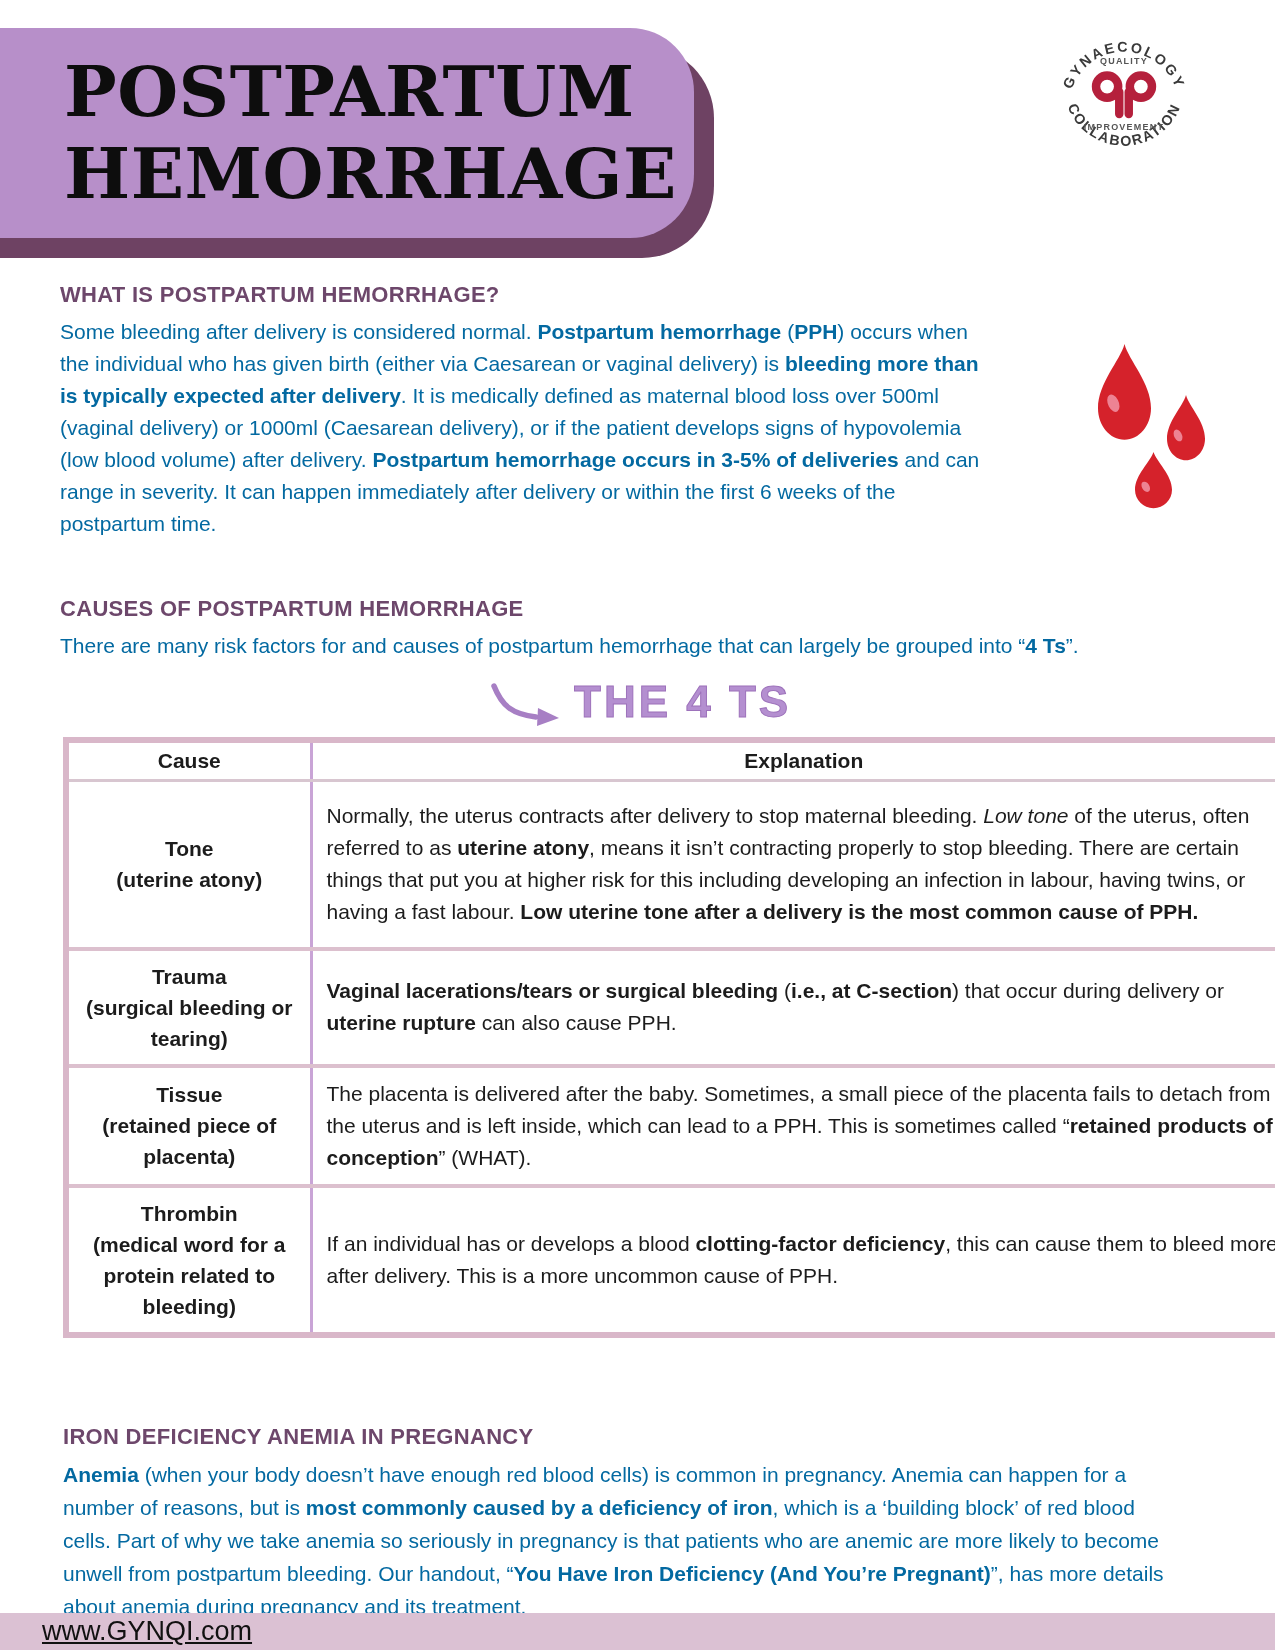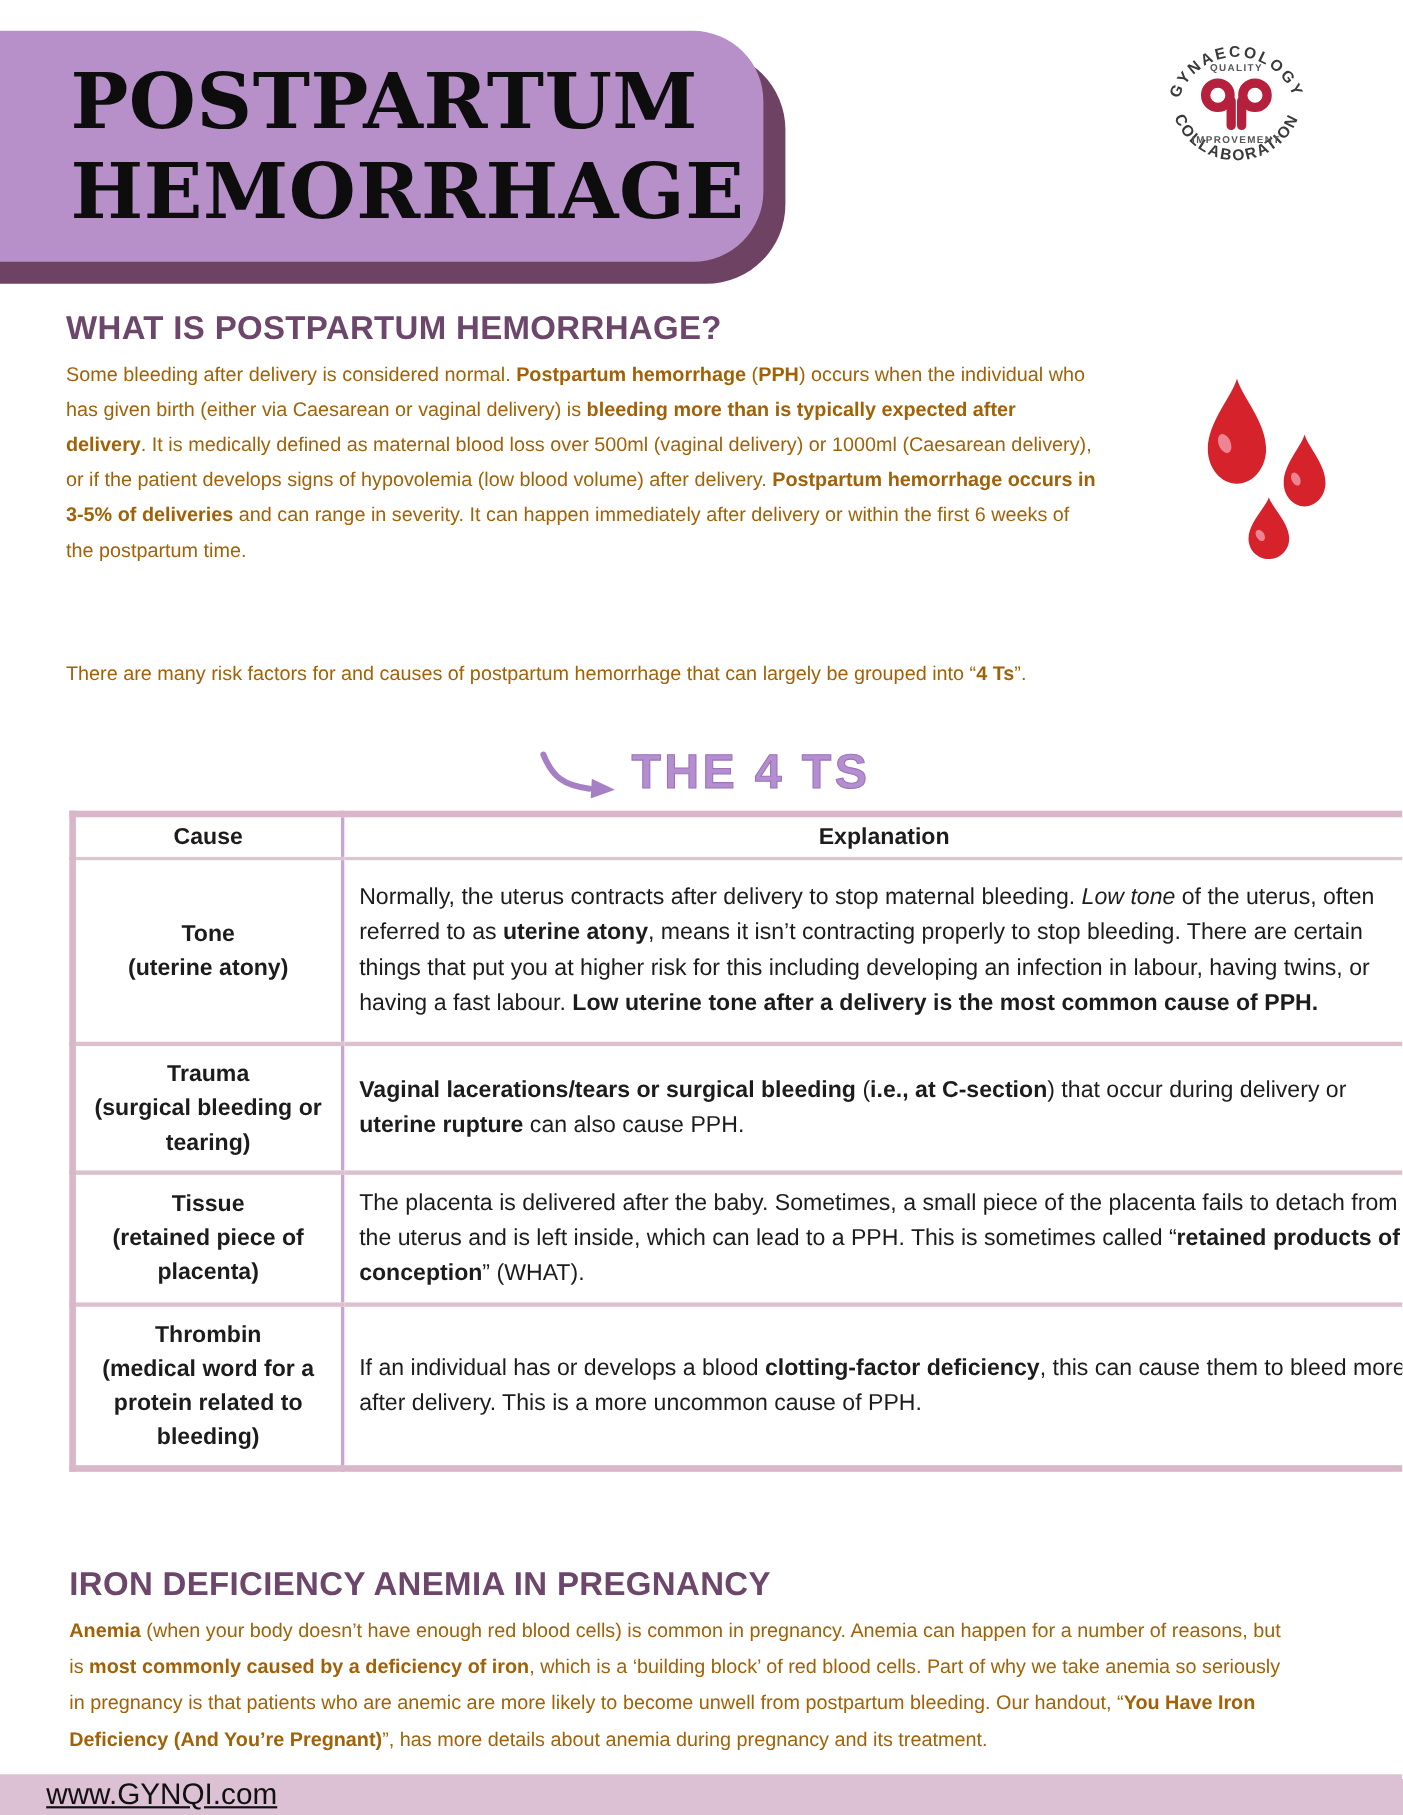--- a/index.html
+++ b/index.html
@@ -25,24 +25,24 @@
     white-space:nowrap;
   }
 
   
   .logo { position:absolute; left:1048px; top:18px; width:152px; height:152px; }
   .logo text { font-family:"Liberation Sans", sans-serif; }
 
   
   .sec { position:absolute; }
   .sec-h {
-    margin:0 0 8px 0; font-size:30px; font-weight:700; color:#6d476b;
+    margin:0 0 8px 0; font-size:22px; font-weight:700; color:#6d476b;
     letter-spacing:0.3px; font-family:"Liberation Sans", sans-serif;
   }
-  .body-text { font-size:18px; line-height:32px; color:#a16207; }
+  .body-text { font-size:21px; line-height:32px; color:#0369a1; }
   .rb { font-weight:700; }
   .ri { font-style:italic; }
 
   #sec-what   { left:60px; top:282px; width:940px; }
   #sec-causes { left:60px; top:596px; width:1170px; }
   #sec-causes .body-text { white-space:nowrap; }
   #sec-iron   { left:63px; top:1424px; width:1105px; }
   #sec-iron .body-text { line-height:33px; }
 
   
@@ -137,20 +137,21 @@
         <path d="M50,0 C58,26 100,62 100,102 C100,129.6 77.6,152 50,152 C22.4,152 0,129.6 0,102 C0,62 42,26 50,0 Z" fill="#d5222b"></path>
         <ellipse cx="29" cy="94" rx="10" ry="15" fill="#ef8e9e" opacity="0.9" transform="rotate(-32 29 94)"></ellipse>
       </g>
     </defs>
     <use href="#drop" transform="translate(10,4) scale(0.53,0.63)"></use>
     <use href="#drop" transform="translate(79,55) scale(0.38,0.43)"></use>
     <use href="#drop" transform="translate(47,112) scale(0.37,0.37)"></use>
   </svg>
 
   <div class="sec" id="sec-causes">
+    <h2 class="sec-h">CAUSES OF POSTPARTUM HEMORRHAGE</h2>
     <p class="body-text" style="margin:0;"><span>There are many risk factors for and causes of postpartum hemorrhage that can largely be grouped into “</span><span class="rb">4 Ts</span><span>”.</span></p>
   </div>
 
   <div class="callout">
     <svg width="78" height="44" viewBox="0 0 78 44">
       <path d="M8,4 C16,24 26,32 50,35" fill="none" stroke="#a77fc4" stroke-width="5.5" stroke-linecap="round"></path>
       <polygon points="52,26 73,36 51,44" fill="#a77fc4"></polygon>
     </svg>
     <span class="callout-text">THE 4 TS</span>
   </div>

